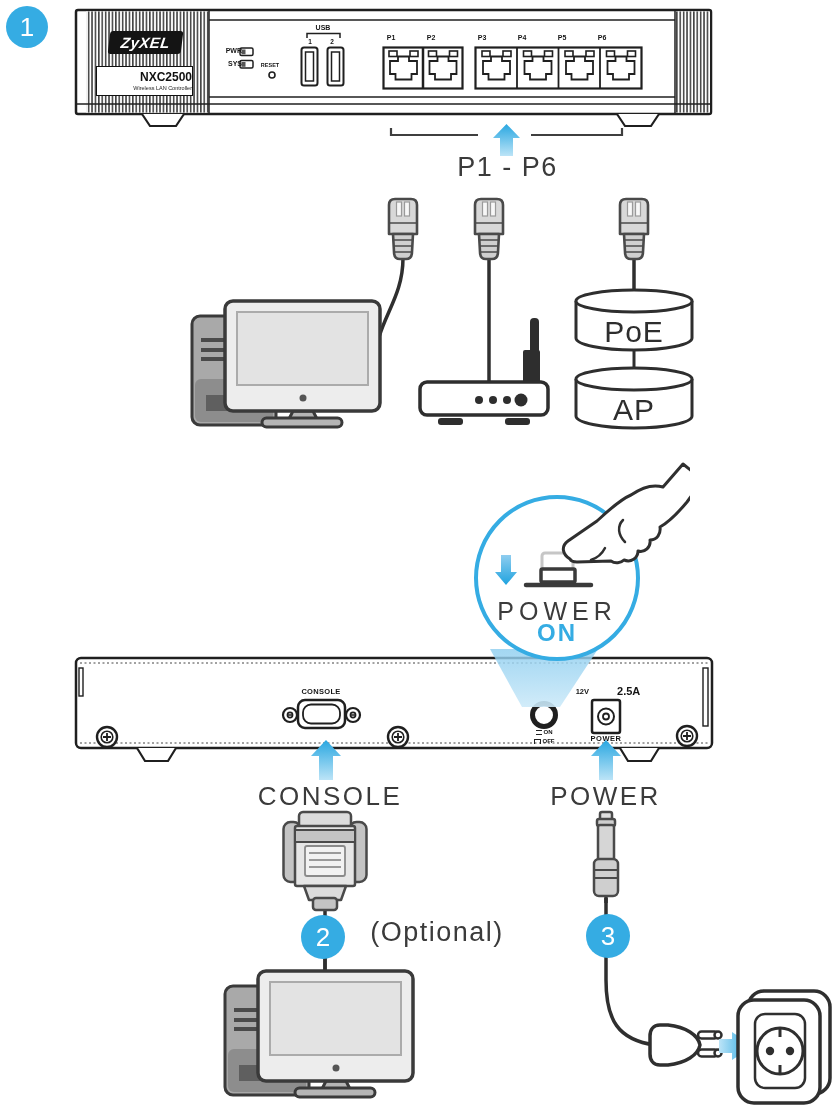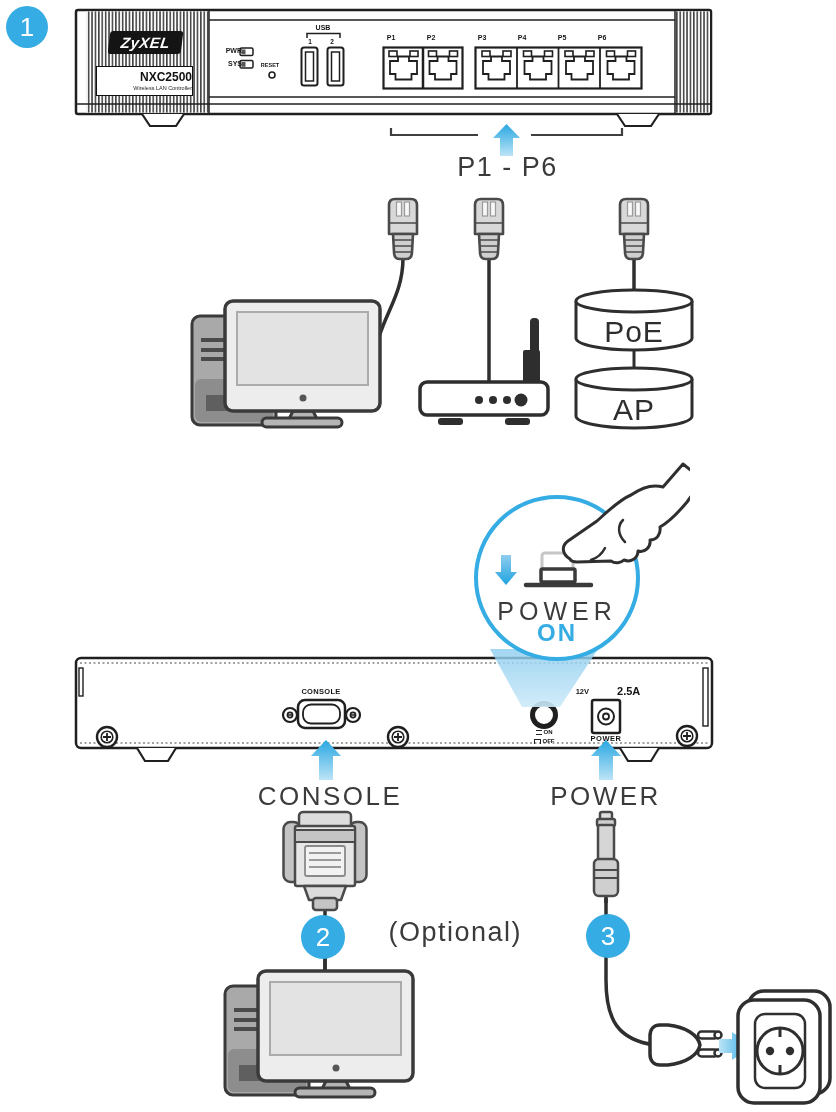--- a/index.html
+++ b/index.html
@@ -337,15 +337,15 @@
 
   <div class="abs badge" style="left:6px;top:6px;width:42px;height:42px;">
       <span>1</span>
     </div>
   <div class="abs badge" style="left:301px;top:915px;">
       <span>2</span>
     </div>
   <div class="abs badge" style="left:586px;top:914px;">
       <span>3</span>
     </div>
-  <div class="abs callout" style="left:352px;top:917px;width:170px;font-size:27px;letter-spacing:1.5px;text-align:right;">(Optional)</div>
+  <div class="abs callout" style="left:352px;top:917px;width:170px;font-size:27px;letter-spacing:1.5px;text-align:center;">(Optional)</div>
 
 </div>
 
 </body></html>

